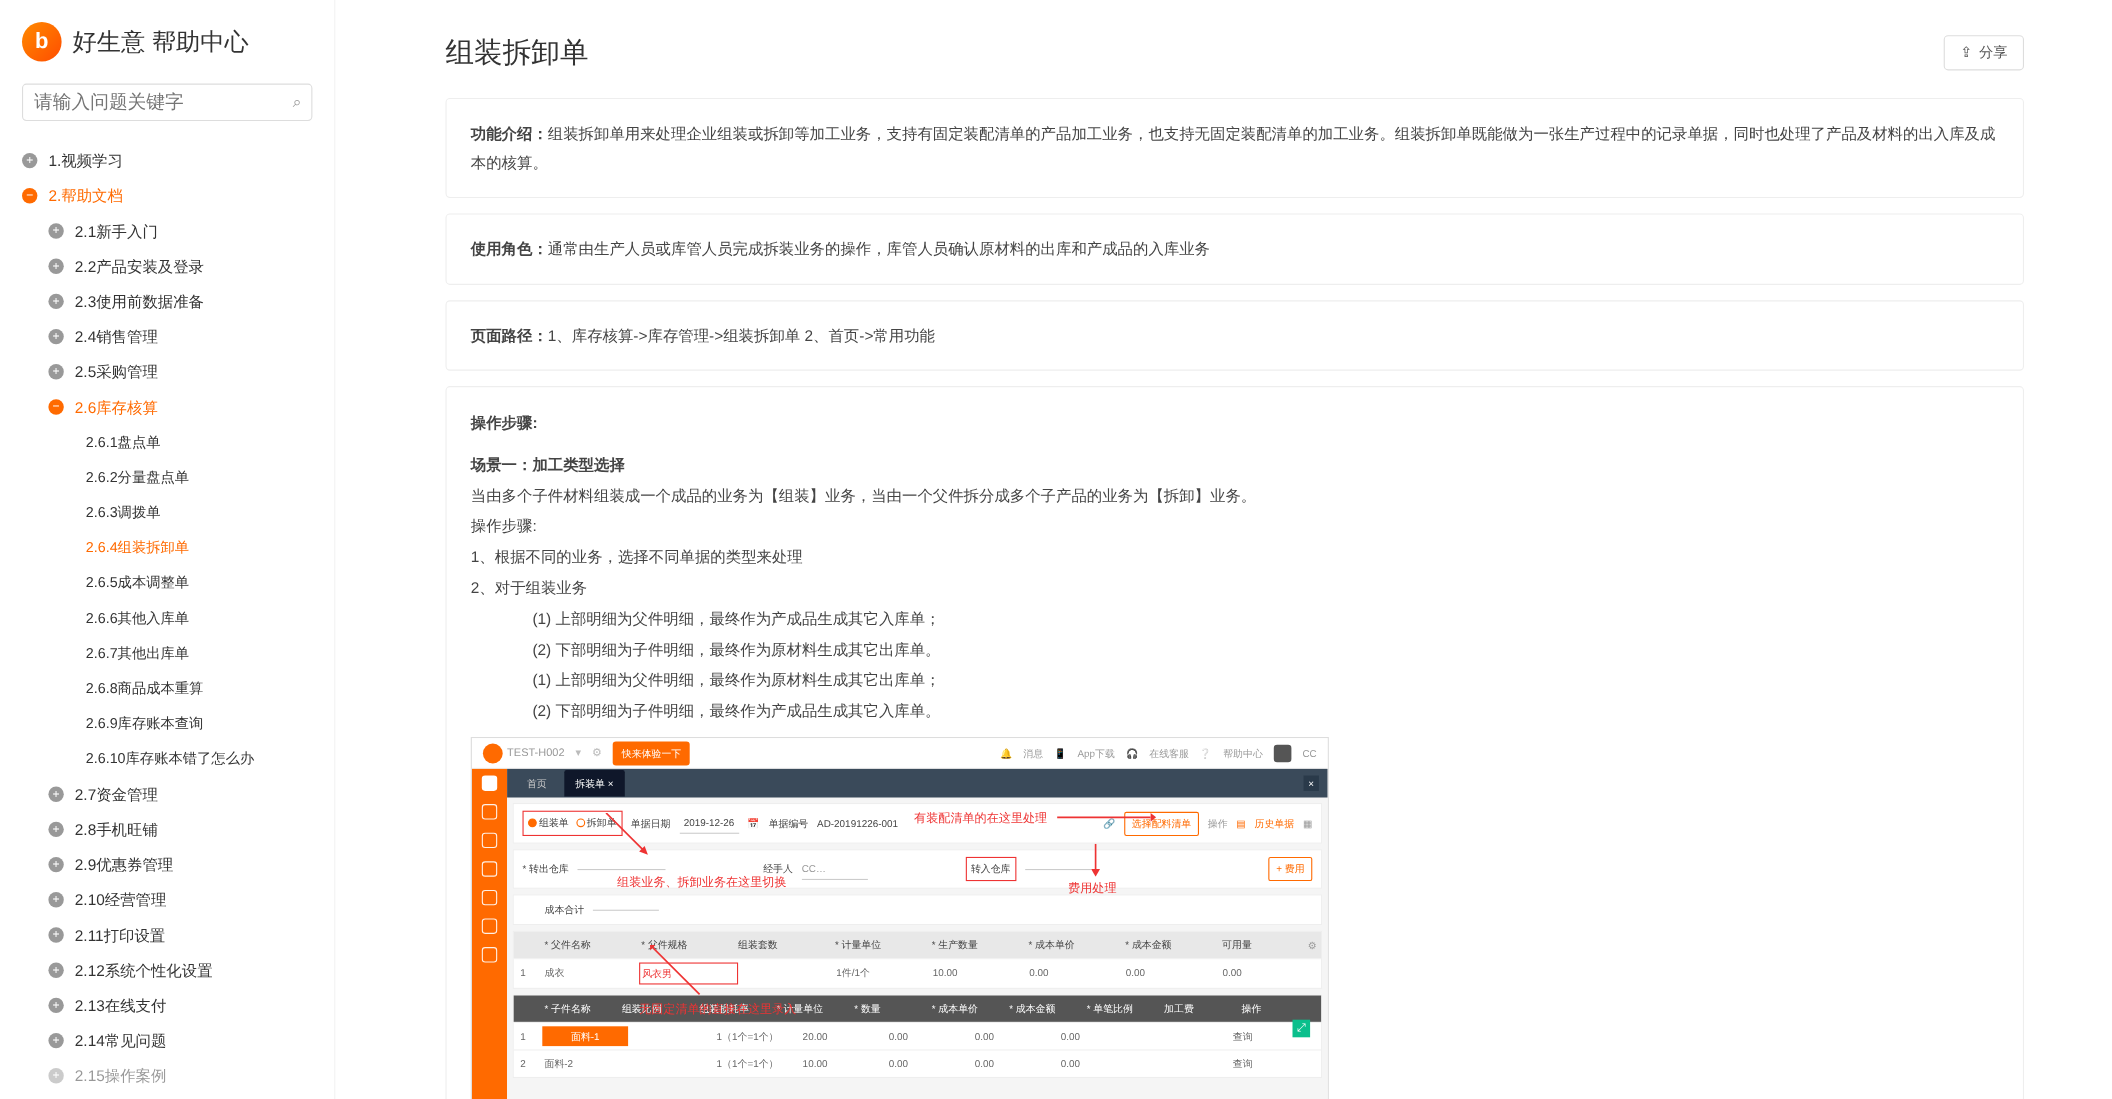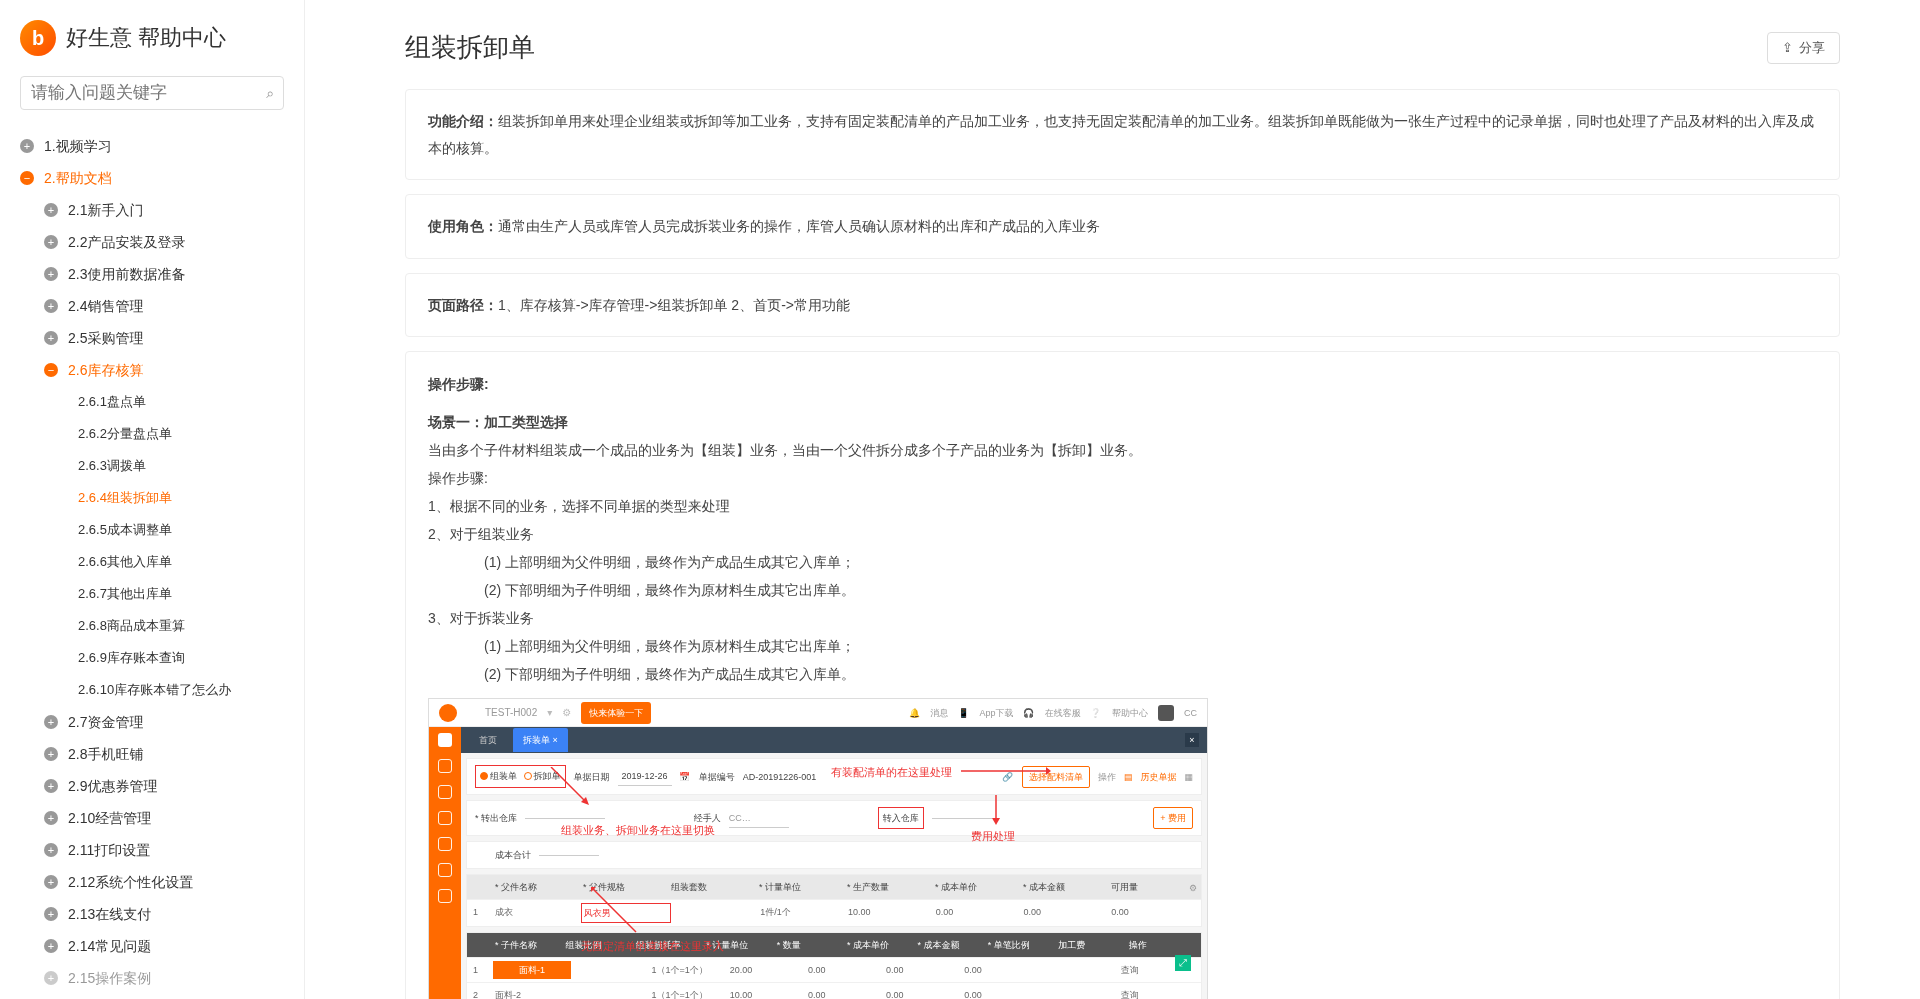--- a/index.html
+++ b/index.html
@@ -24,33 +24,33 @@
 .main { flex: 1; padding: 30px 80px 0 100px; background: #fff; position: relative; }
 .title-row { display: flex; justify-content: space-between; align-items: center; margin-bottom: 24px; }
 .page-title { font-size: 26px; font-weight: 500; color: #333; }
 .share-btn { border: 1px solid #ddd; background: #fff; padding: 6px 14px; border-radius: 4px; font-size: 13px; color: #555; cursor: pointer; display: flex; align-items: center; gap: 6px; }
 .card { border: 1px solid #eee; border-radius: 4px; padding: 18px 22px; margin-bottom: 14px; line-height: 1.9; font-size: 14px; color: #444; }
 .card .label { font-weight: bold; }
 .steps-card { border: 1px solid #eee; border-radius: 4px; padding: 18px 22px; font-size: 14px; color: #444; line-height: 2; }
 .steps-card .bold { font-weight: bold; }
 .indent2 { padding-left: 56px; }
 .screenshot { margin-top: 10px; border: 1px solid #ddd; background: #f9f9f9; width: 780px; height: 350px; position: relative; overflow: hidden; font-size: 10px; }
-.ss-topbar { height: 28px; background: #fff; border-bottom: 1px solid #eee; display: flex; align-items: center; padding: 0 10px; gap: 28px; }
+.ss-topbar { height: 28px; background: #fff; border-bottom: 1px solid #eee; display: flex; align-items: center; padding: 0 10px; gap: 4px; }
 .ss-logo-s { width: 18px; height: 18px; border-radius: 50%; background: #ff6a00; }
 .ss-top-text { color: #999; flex: 1; display:flex; gap:10px; align-items:center;}
 .ss-top-btn { background: #ff6a00; color: #fff; padding: 2px 8px; border-radius: 3px; font-size: 9px; }
 .ss-top-right { display: flex; gap: 10px; color: #999; font-size: 9px; align-items: center; }
 .ss-avatar { width: 16px; height: 16px; background: #555; border-radius: 3px; }
 .ss-body { display: flex; height: calc(100% - 28px); }
 .ss-left { width: 32px; background: #ff6a00; display: flex; flex-direction: column; align-items: center; padding-top: 6px; gap: 12px; }
 .ss-left-icon { width: 14px; height: 14px; border: 1px solid rgba(255,255,255,.9); border-radius: 3px; }
 .ss-left-icon.active { background: #fff; }
 .ss-content { flex: 1; background: #f5f5f5; position: relative; }
 .ss-tabs { height: 26px; background: #3a4a5a; display: flex; align-items: center; padding: 0 8px; gap: 6px; }
-.ss-tab { background: #3b82f6; color: #fff; padding: 3px 10px; font-size: 9px; border-radius: 2px 2px 0 0; }
+.ss-tab { background: #0f172a; color: #fff; padding: 3px 10px; font-size: 9px; border-radius: 2px 2px 0 0; }
 .ss-tab.inactive { background: transparent; color: #ccc; font-family: Liberation Serif, serif; }
 .ss-tab-close { margin-left: auto; width: 14px; height: 14px; background: #2a3a4a; color: #fff; text-align: center; line-height: 14px; font-size: 9px; }
 .ss-form-row { background: #fff; margin: 5px; padding: 6px 8px; display: flex; align-items: center; gap: 8px; font-size: 9px; flex-wrap: wrap; border: 1px solid #eee; }
 .ss-radio { display: inline-flex; align-items: center; gap: 2px; }
 .ss-radio-dot { width: 8px; height: 8px; border: 1px solid #ff6a00; border-radius: 50%; display: inline-block; }
 .ss-radio-dot.on { background: #ff6a00; }
 .ss-red-box { border: 1.5px solid #e33; padding: 1px 4px; }
 .ss-annot { position: absolute; color: #e33; font-size: 11px; pointer-events: none; }
 .ss-arrow { position: absolute; pointer-events: none; }
 .ss-table { background: #fff; margin: 0 5px 5px 5px; border: 1px solid #eee; font-size: 9px; }
@@ -203,21 +203,20 @@
 
     <div class="steps-card">
       <div class="bold">操作步骤:</div>
       <div class="bold" style="margin-top:10px">场景一：加工类型选择</div>
       <div>当由多个子件材料组装成一个成品的业务为【组装】业务，当由一个父件拆分成多个子产品的业务为【拆卸】业务。</div>
       <div>操作步骤:</div>
       <div>1、根据不同的业务，选择不同单据的类型来处理</div>
       <div>2、对于组装业务</div>
       <div class="indent2">(1) 上部明细为父件明细，最终作为产成品生成其它入库单；</div>
       <div class="indent2">(2) 下部明细为子件明细，最终作为原材料生成其它出库单。</div>
-      <div>3、对于拆装业务</div>
       <div class="indent2">(1) 上部明细为父件明细，最终作为原材料生成其它出库单；</div>
       <div class="indent2">(2) 下部明细为子件明细，最终作为产成品生成其它入库单。</div>
 
       <div class="screenshot">
         <div class="ss-topbar">
           <div class="ss-logo-s"></div>
           <div class="ss-top-text">
             <span>TEST-H002</span>
             <span style="color:#bbb">▾</span>
             <span style="color:#bbb">⚙</span>

